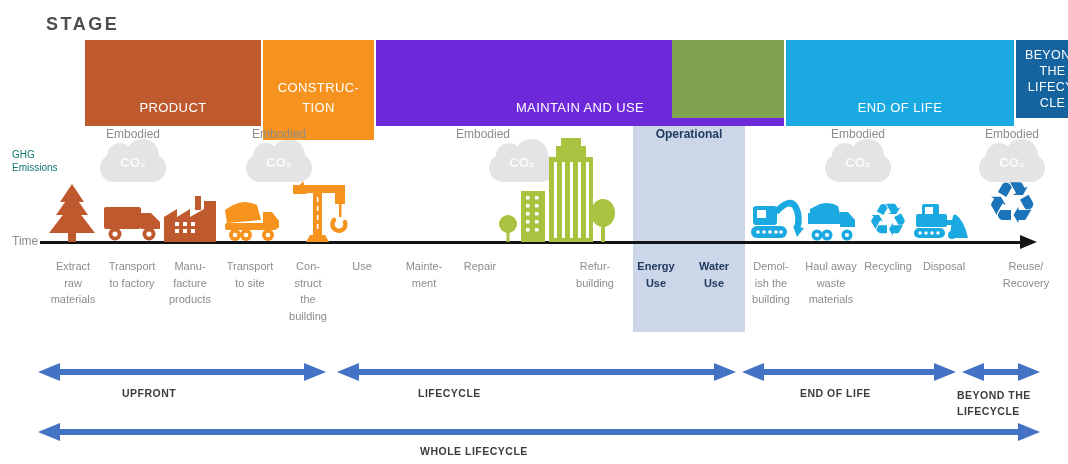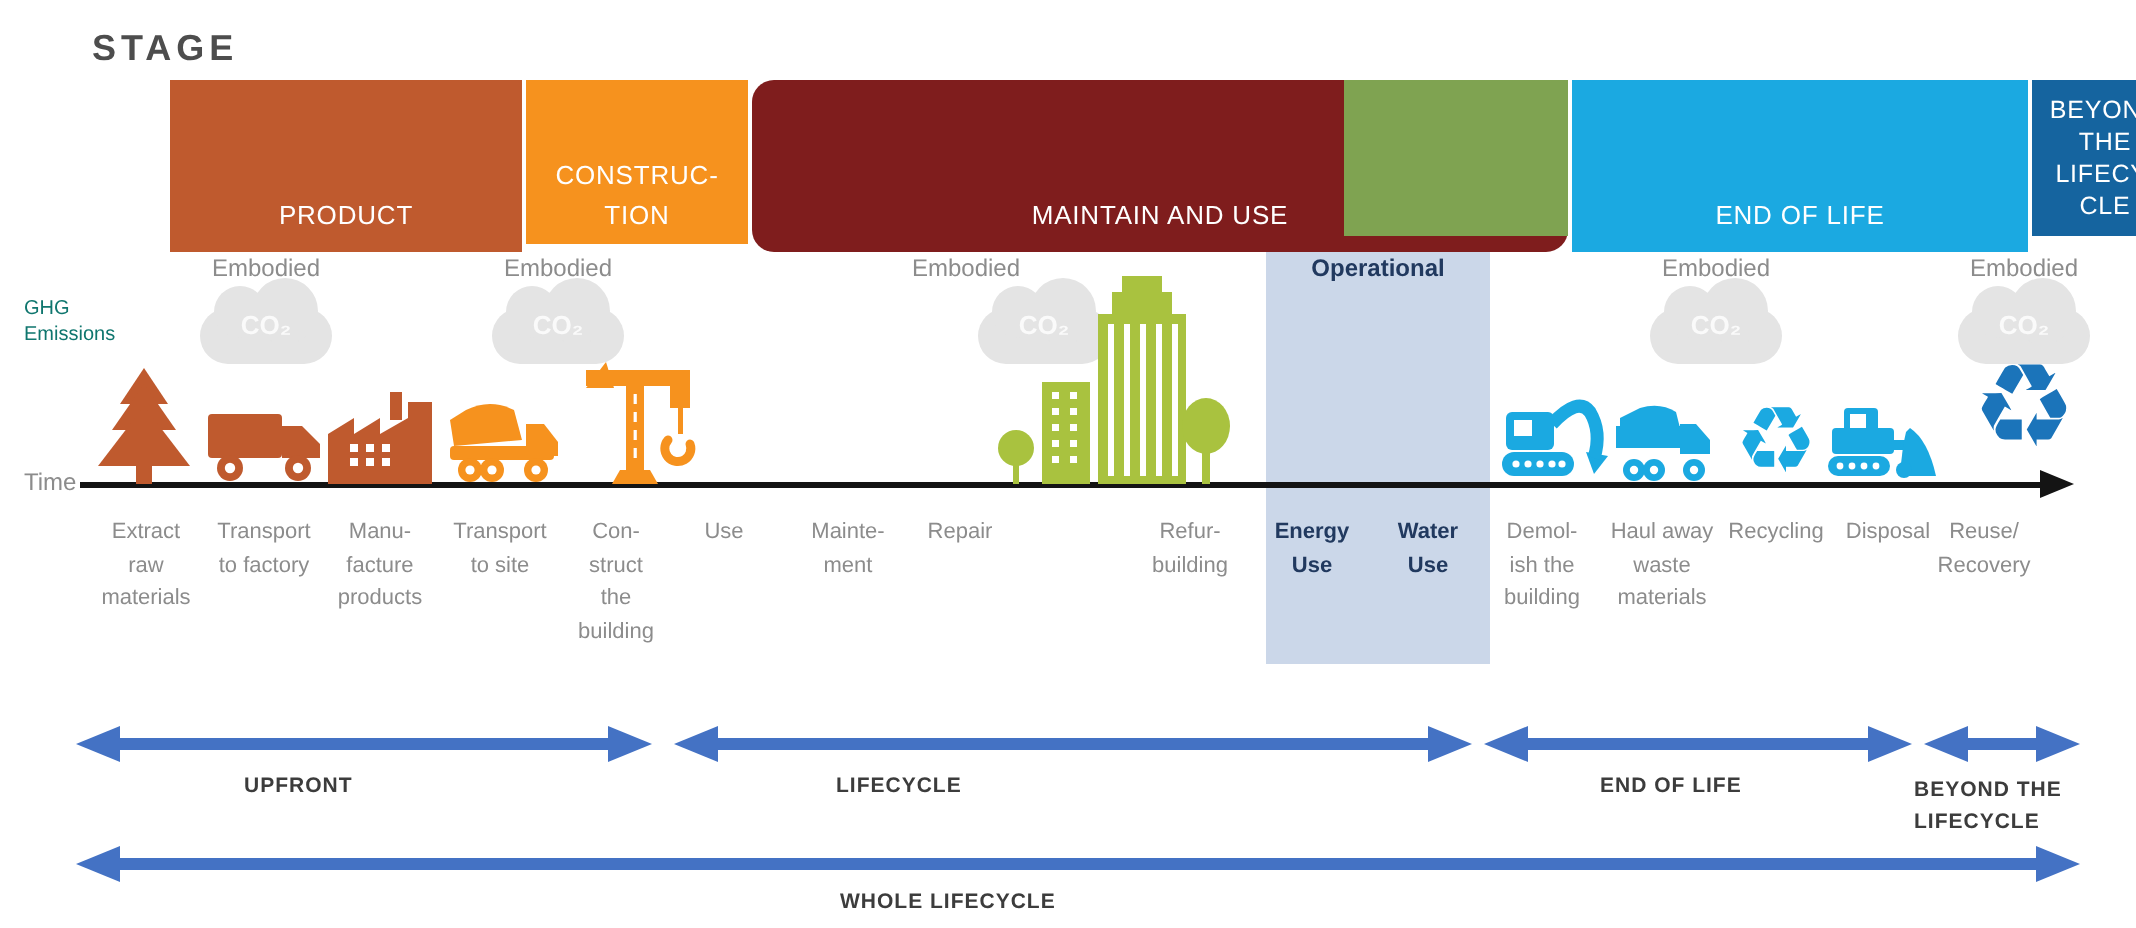--- a/index.html
+++ b/index.html
@@ -8,22 +8,22 @@
   .abs{position:absolute;}
   .pre{white-space:pre-line;}
 
   
   #stage-heading{left:46px;top:14px;font-size:18px;font-weight:bold;letter-spacing:2.5px;color:#4d4d4d;}
 
   
   .band{position:absolute;top:40px;height:78px;display:flex;align-items:flex-end;justify-content:center;
         color:#fff;font-weight:normal;font-size:13px;line-height:1.55;letter-spacing:.4px;text-align:center;z-index:2;margin-left:39px;}
   #band-product{left:46px;width:176px;background:#bf5a2e;padding-bottom:8px;justify-content:center;}
-  #band-construction{left:224px;width:111px;background:#f6921e;padding-bottom:4px;}
-  #band-maintain{left:337px;width:408px;background:#7f1d1d;padding-bottom:8px;border-radius:11px;}
+  #band-construction{left:224px;width:111px;background:#f6921e;padding-bottom:22px;}
+  #band-maintain{left:337px;width:408px;background:#6d28d9;padding-bottom:8px;}
   #operational-overlay{position:absolute;right:0;top:0;width:112px;height:78px;background:#7fa351;}
   #band-maintain .band-label{position:relative;z-index:1;}
   #band-eol{left:747px;width:228px;background:#1ba9e1;padding-bottom:8px;}
   #band-beyond{left:977px;width:73px;background:#15649f;align-items:center;padding-bottom:0;
                font-size:12.5px;line-height:1.3;}
 
   
   #operational-column{left:633px;top:118px;width:112px;height:214px;background:#cbd7e9;z-index:0;}
 
   
@@ -291,21 +291,21 @@
   <div class="t-label pre hl" style="left:714px">Water
 Use</div>
   <div class="t-label pre" style="left:771px">Demol-
 ish the
 building</div>
   <div class="t-label pre" style="left:831px">Haul away
 waste
 materials</div>
   <div class="t-label pre" style="left:888px">Recycling</div>
   <div class="t-label pre" style="left:944px">Disposal</div>
-  <div class="t-label pre" style="left:992px">Reuse/
+  <div class="t-label pre" style="left:1026px">Reuse/
 Recovery</div>
 
   <div class="h-arrow" style="left:38px;top:363px;width:288px">
     <div class="hl"></div>
     <div class="shaft"></div>
     <div class="hr"></div>
   </div>
   <div class="h-arrow" style="left:337px;top:363px;width:399px">
     <div class="hl"></div>
     <div class="shaft"></div>

